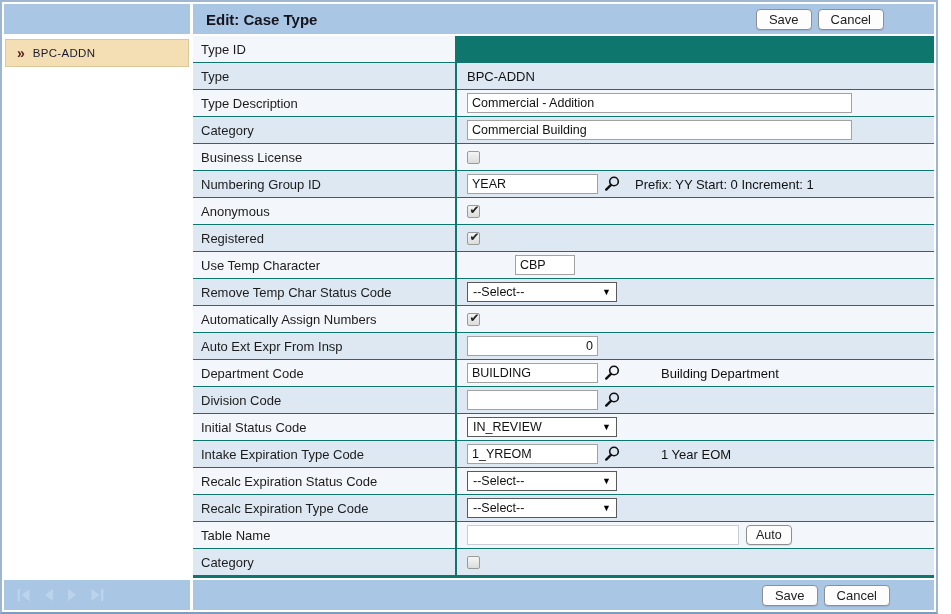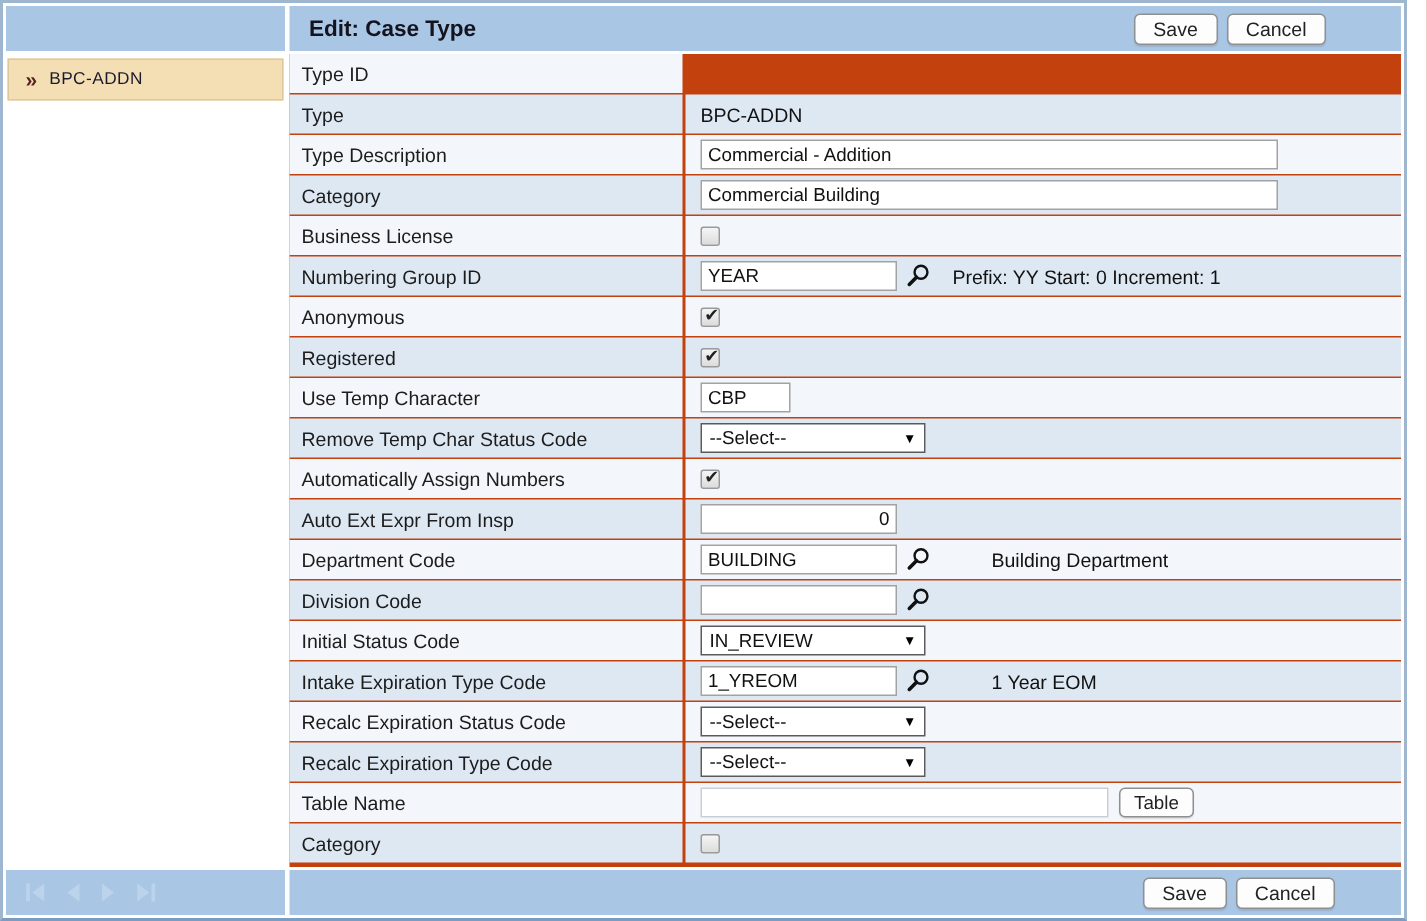--- a/index.html
+++ b/index.html
@@ -27,35 +27,35 @@
   .middle { flex:1; display:flex; column-gap:3px; margin-top:2px; min-height:0; }
   .sidebar { width:186px; flex:none; background:#fff; }
   .sidebar-item {
     margin:3px 1px 0 1px; height:28px;
     background:#f4dfb4; border:1px solid #ddc89c;
     display:flex; align-items:center; padding-left:11px; cursor:pointer;
   }
   .sidebar-item .chev { color:#5a2222; font-size:14px; font-weight:bold; margin-right:8px; }
   .sidebar-item .lbl { font-size:11.5px; color:#1a1a2e; letter-spacing:0.3px; }
   
-  .content { flex:1; display:flex; flex-direction:column; row-gap:1px; background:#c2410c; }
+  .content { flex:1; display:flex; flex-direction:column; row-gap:1px; background:#0f766e; }
   .form-row { display:flex; column-gap:2px; height:26px; flex:none; }
   .cell-label { width:262px; flex:none; display:flex; align-items:center;
                 padding-left:8px; font-size:13px; color:#1c1c1c; }
   .cell-value { flex:1; display:flex; align-items:center; padding-left:10px; }
   .form-row:nth-child(odd)  .cell-label, .form-row:nth-child(odd)  .cell-value { background:#f3f6fa; }
   .form-row:nth-child(even) .cell-label, .form-row:nth-child(even) .cell-value { background:#dde8f3; }
   .static-val { font-size:13px; color:#111; }
   input.txt {
     height:20px; border:1px solid #a2a2a2; background:#fff; color:#111;
     font-size:12.5px; font-family:inherit; padding:0 4px;
   }
   .w-wide { width:385px; }
   .w-med  { width:131px; }
-  .w-sm   { width:60px; }
+  .w-sm   { width:60px;margin-left:48px; }
   .w-long { width:272px; border-color:#c9ced4 !important; }
   .num    { text-align:right; }
   .note { font-size:13px; color:#111; margin-left:14px; white-space:nowrap; }
   .note.far { margin-left:40px; }
   .mag { margin-left:5px; cursor:pointer; display:flex; align-items:center; }
   
   .select {
     width:150px; height:20px; background:#fff; border:1px solid #5a5a5a;
     display:flex; align-items:center; justify-content:space-between;
     padding:0 5px; font-size:12.5px; color:#111; cursor:pointer;
@@ -269,21 +269,21 @@
             <span>--Select--</span>
             <span class="arrow">▼</span>
           </div>
         </div>
       </div>
 
       <div class="form-row">
         <div class="cell-label">Table Name</div>
         <div class="cell-value">
           <input class="txt w-long" type="text" value="" style="">
-          <button class="btn setup-btn">Table</button>
+          <button class="btn setup-btn">Auto</button>
         </div>
       </div>
 
       <div class="form-row">
         <div class="cell-label">Category</div>
         <div class="cell-value">
           <div class="cbx"></div>
         </div>
       </div>
 

